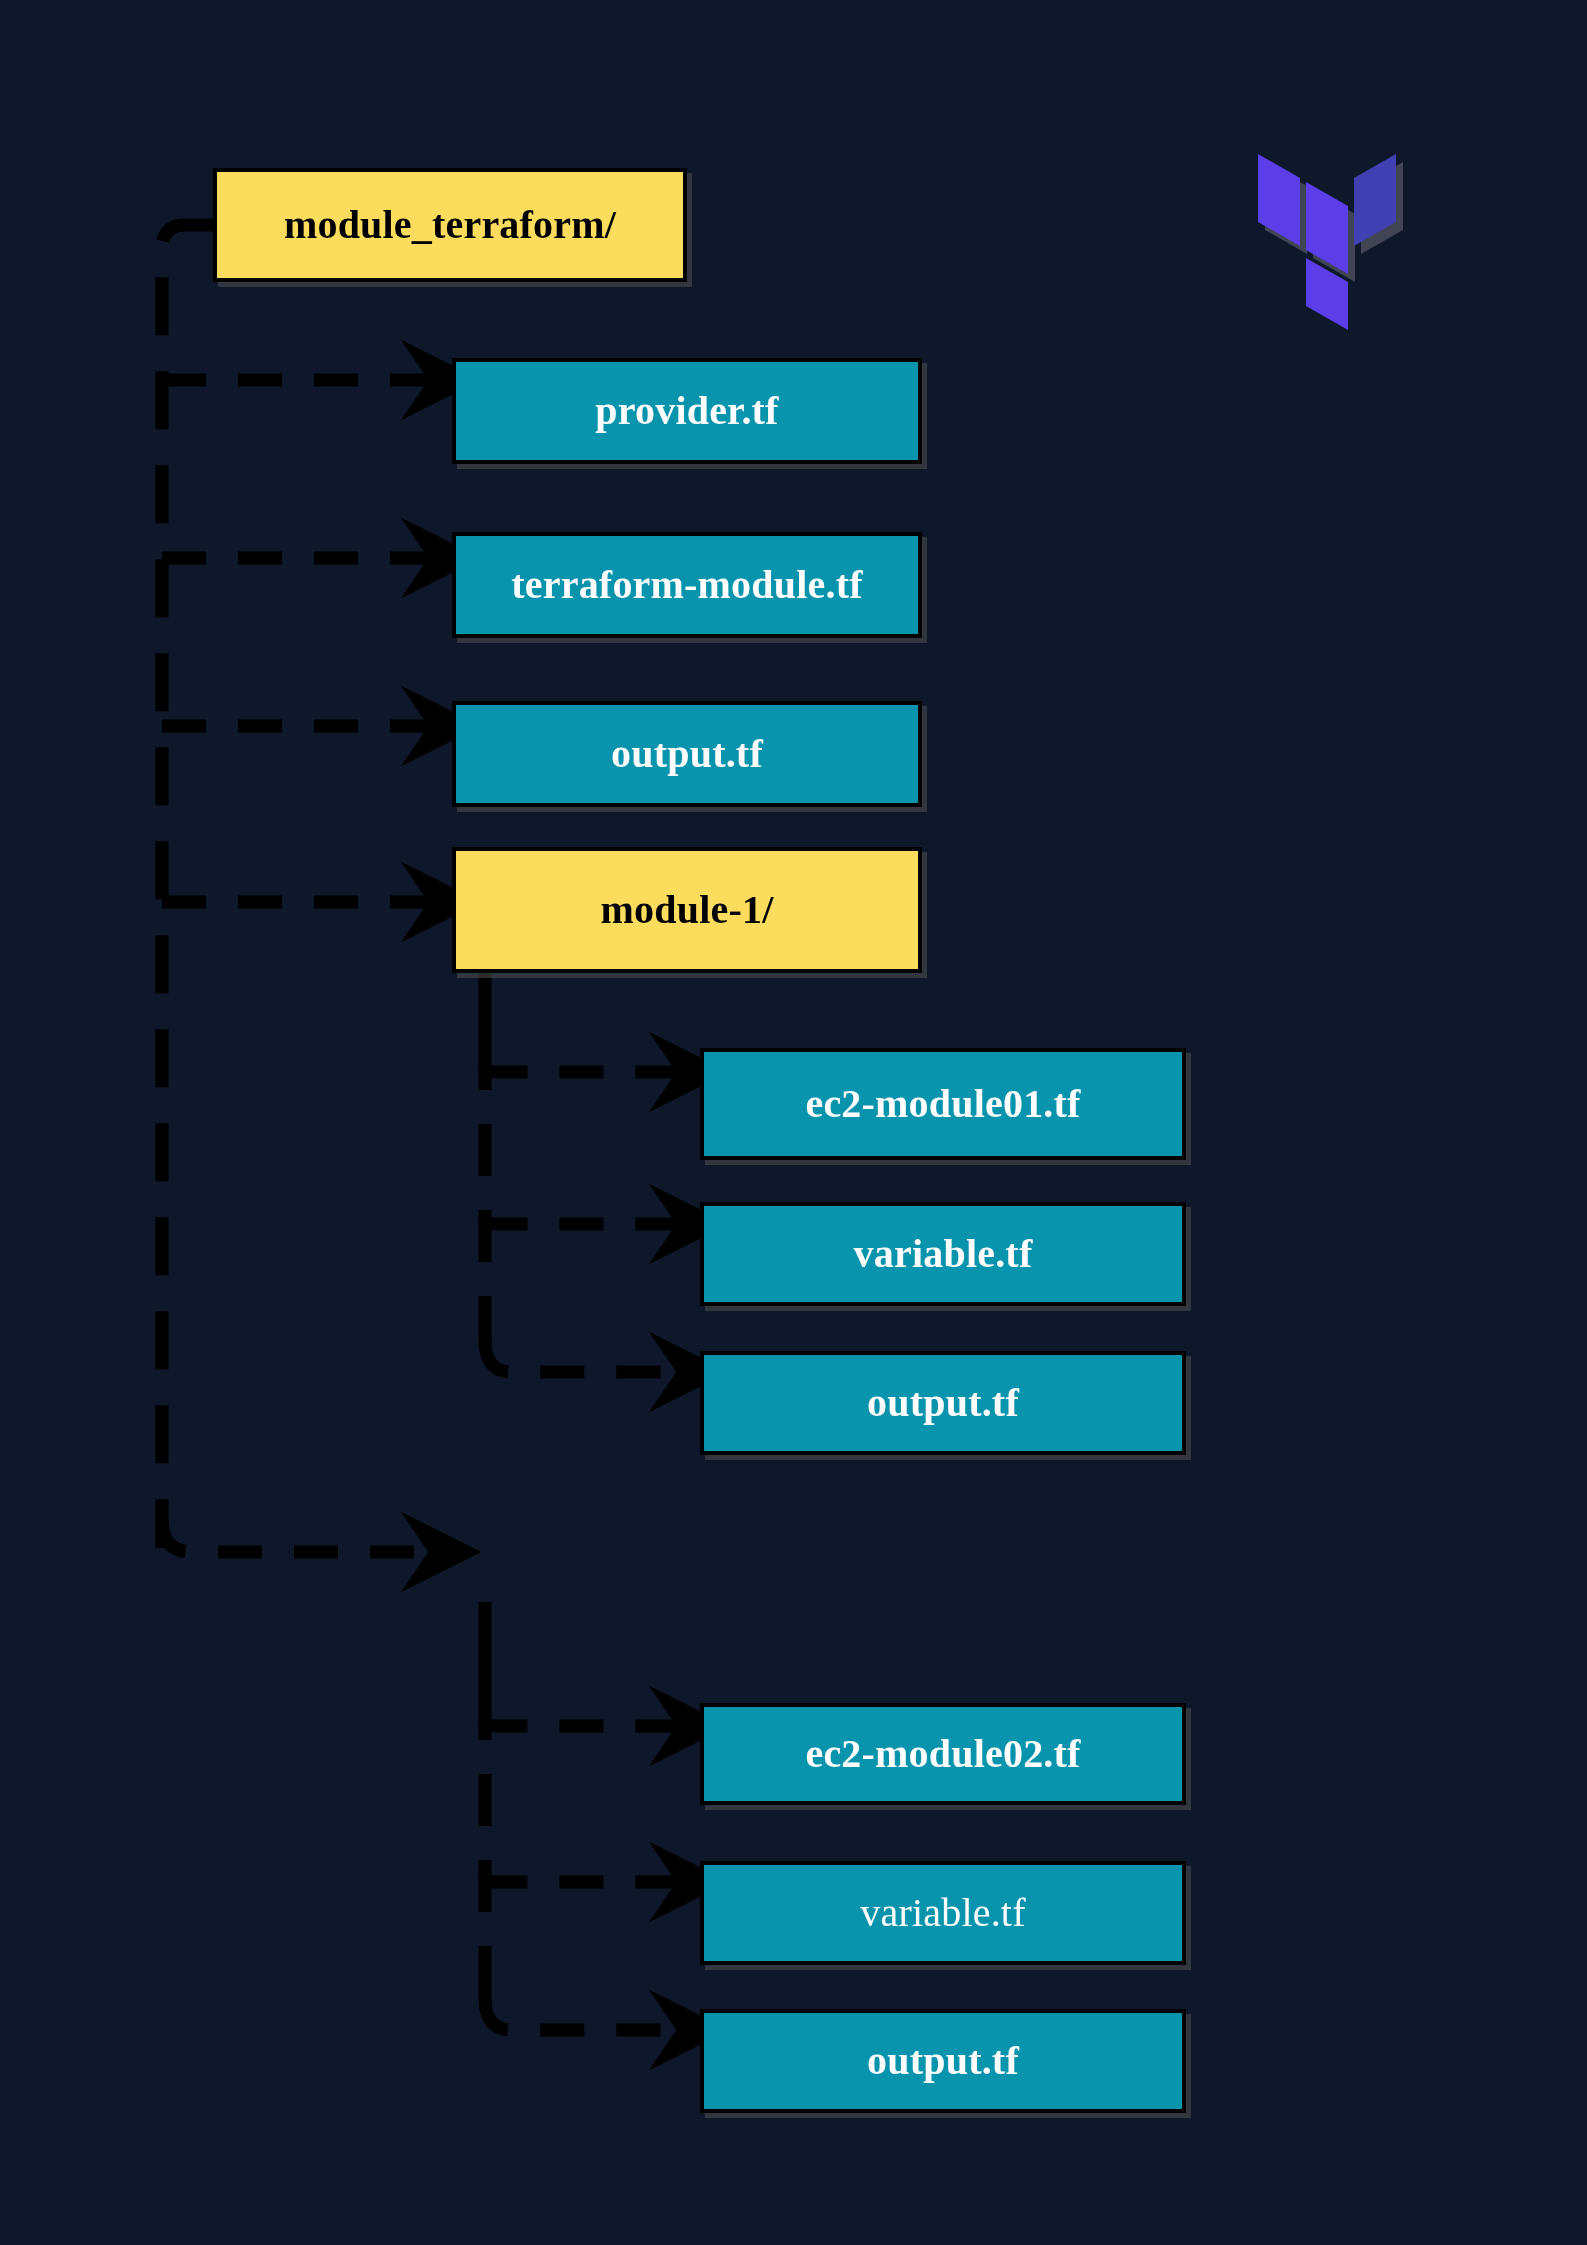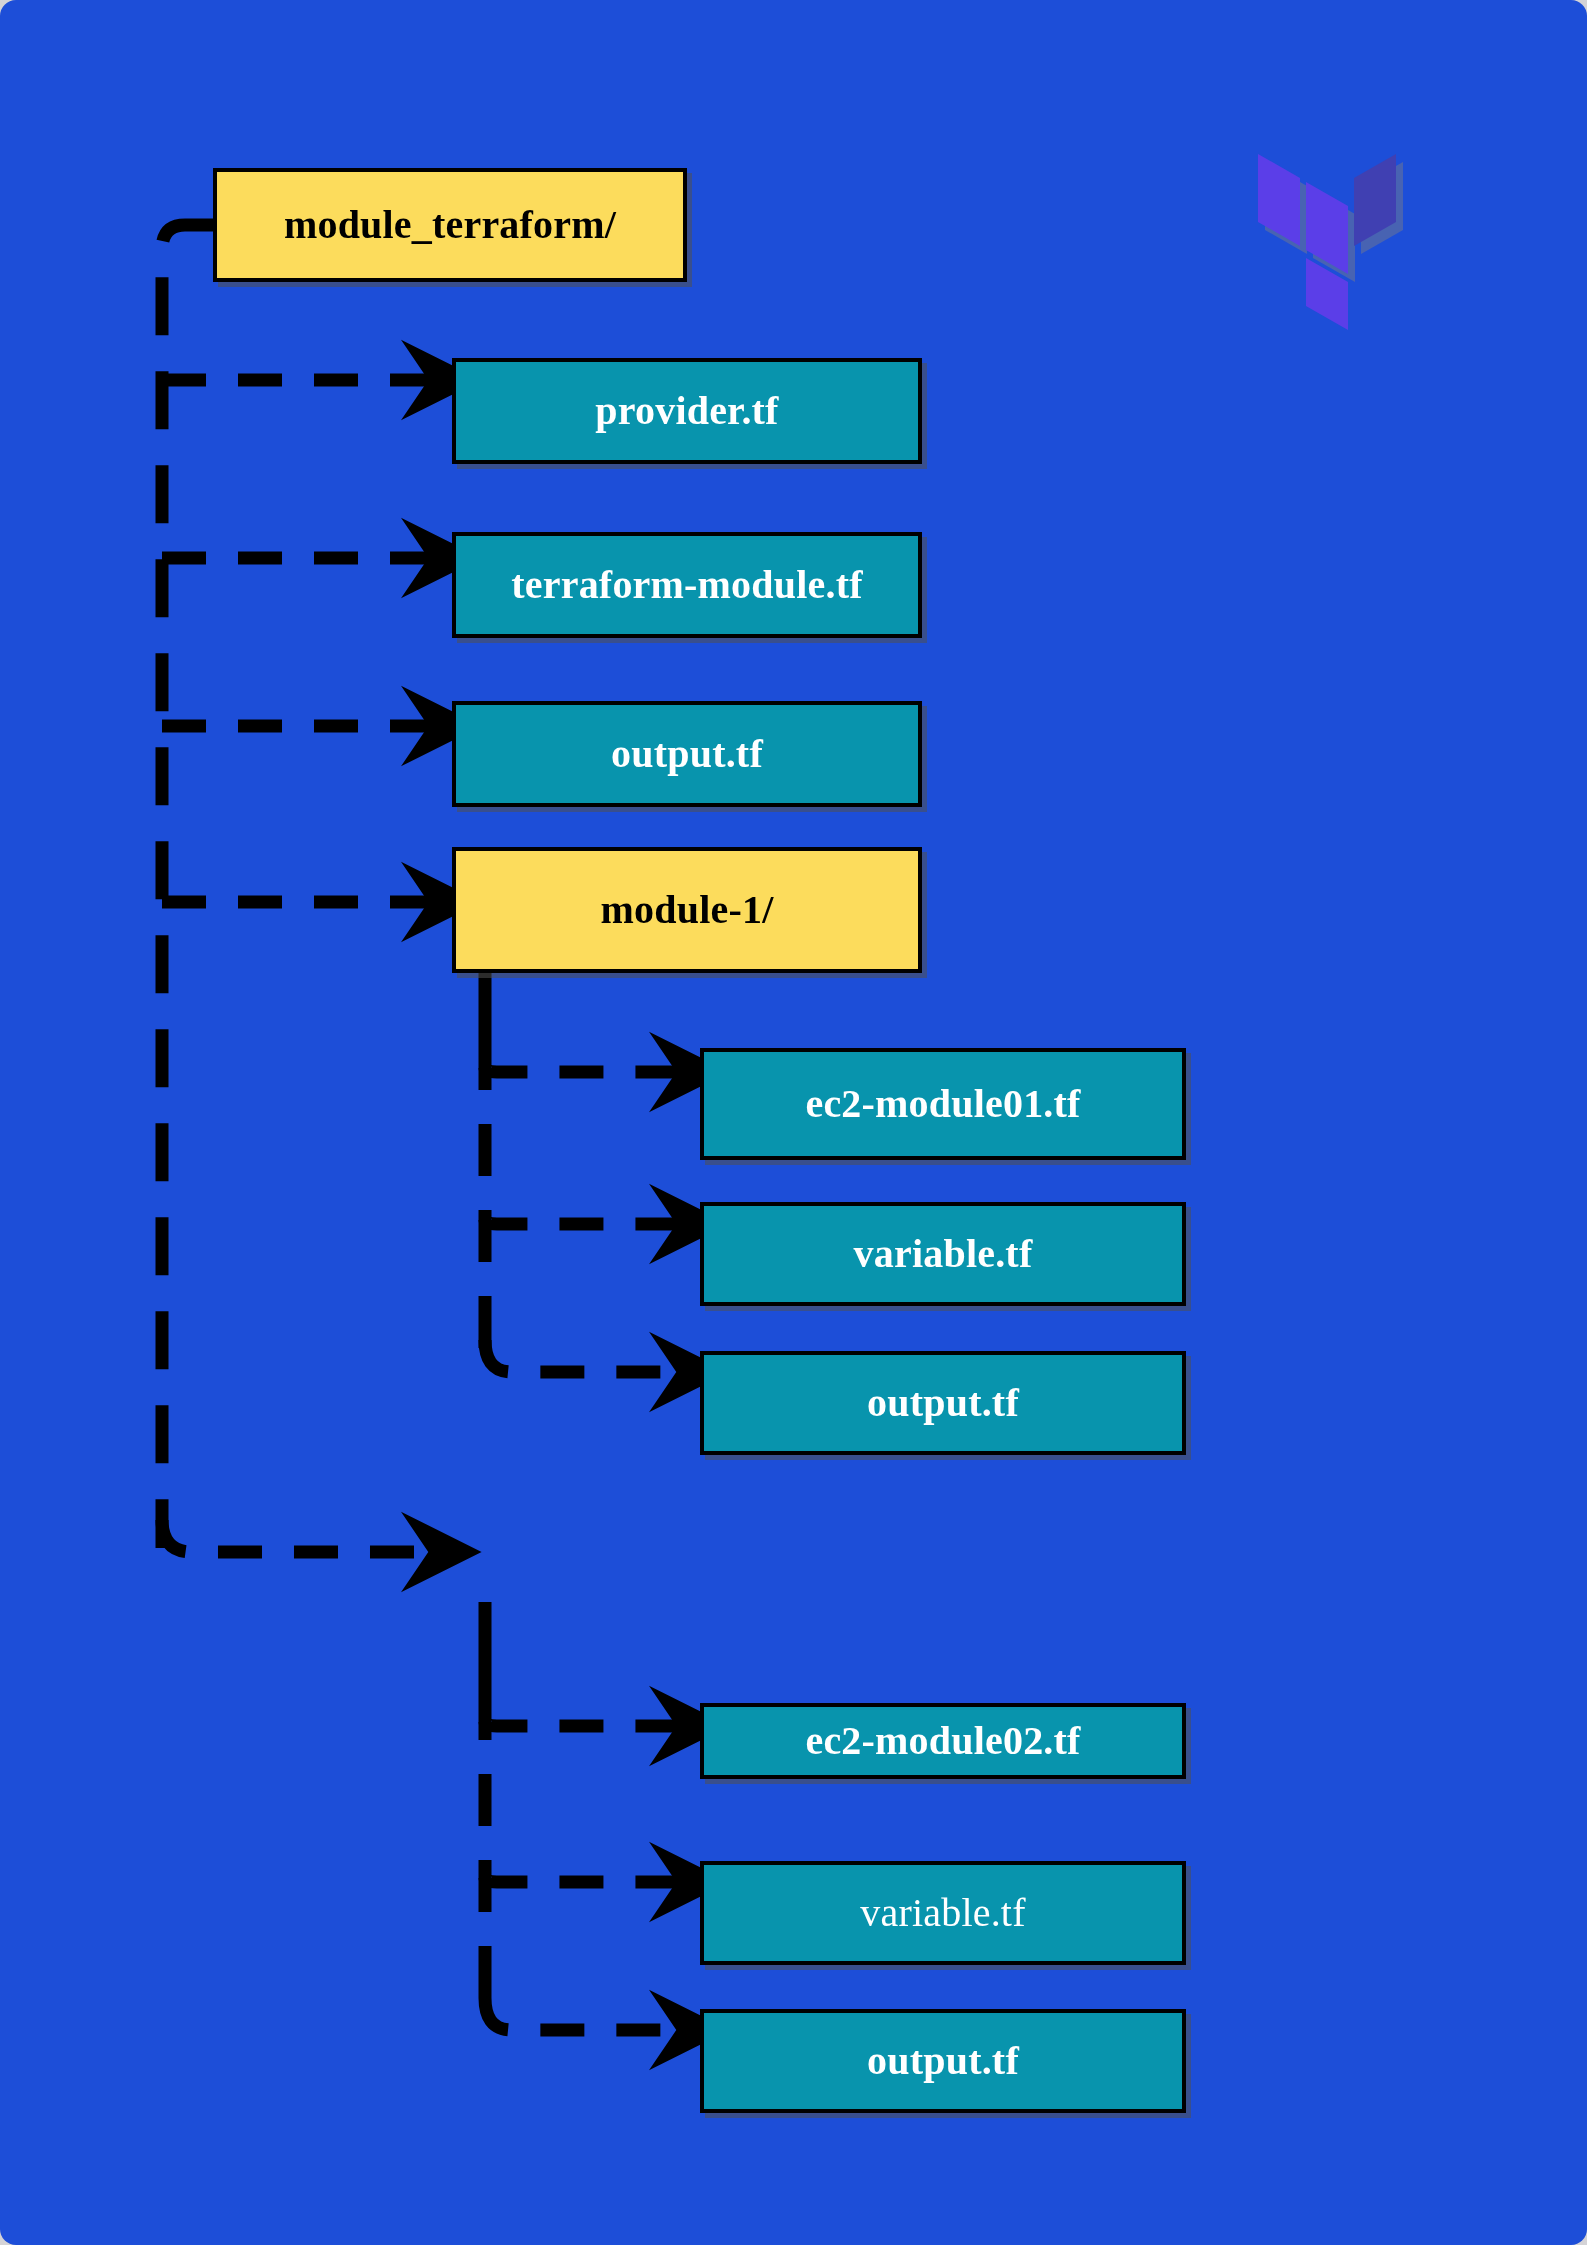--- a/index.html
+++ b/index.html
@@ -4,24 +4,23 @@
 <style>
   html, body {
     margin: 0;
     padding: 0;
     background: #d4d3d6;
   }
   #page {
     position: relative;
     width: 1587px;
     height: 2245px;
-    background: #1d4ed8;
+    background: #0f172a;
     overflow: hidden;
     font-family: "Liberation Serif", "DejaVu Serif", serif;
-    border-radius: 16px;
   }
   #edges {
     position: absolute;
     left: 0; top: 0;
     width: 1587px;
     height: 2245px;
     pointer-events: none;
   }
   .node {
     position: absolute;
@@ -143,21 +142,21 @@
 
   <div class="node node-file" style="left:700px; top:1171px; width:486px; height:104px;">
     <span class="node-label">variable.tf</span>
   </div>
 
   <div class="node node-file" style="left:700px; top:1320px; width:486px; height:104px;">
     <span class="node-label">output.tf</span>
   </div>
 
 
-  <div class="node node-file" style="left:700px; top:1672px; width:486px; height:76px;text-align:right;">
+  <div class="node node-file" style="left:700px; top:1672px; width:486px; height:102px;text-align:right;">
     <span class="node-label">ec2-module02.tf</span>
   </div>
 
   <div class="node node-file" style="left:700px; top:1830px; width:486px; height:104px;">
     <span class="node-label regular">variable.tf</span>
   </div>
 
   <div class="node node-file" style="left:700px; top:1978px; width:486px; height:104px;">
     <span class="node-label">output.tf</span>
   </div>

